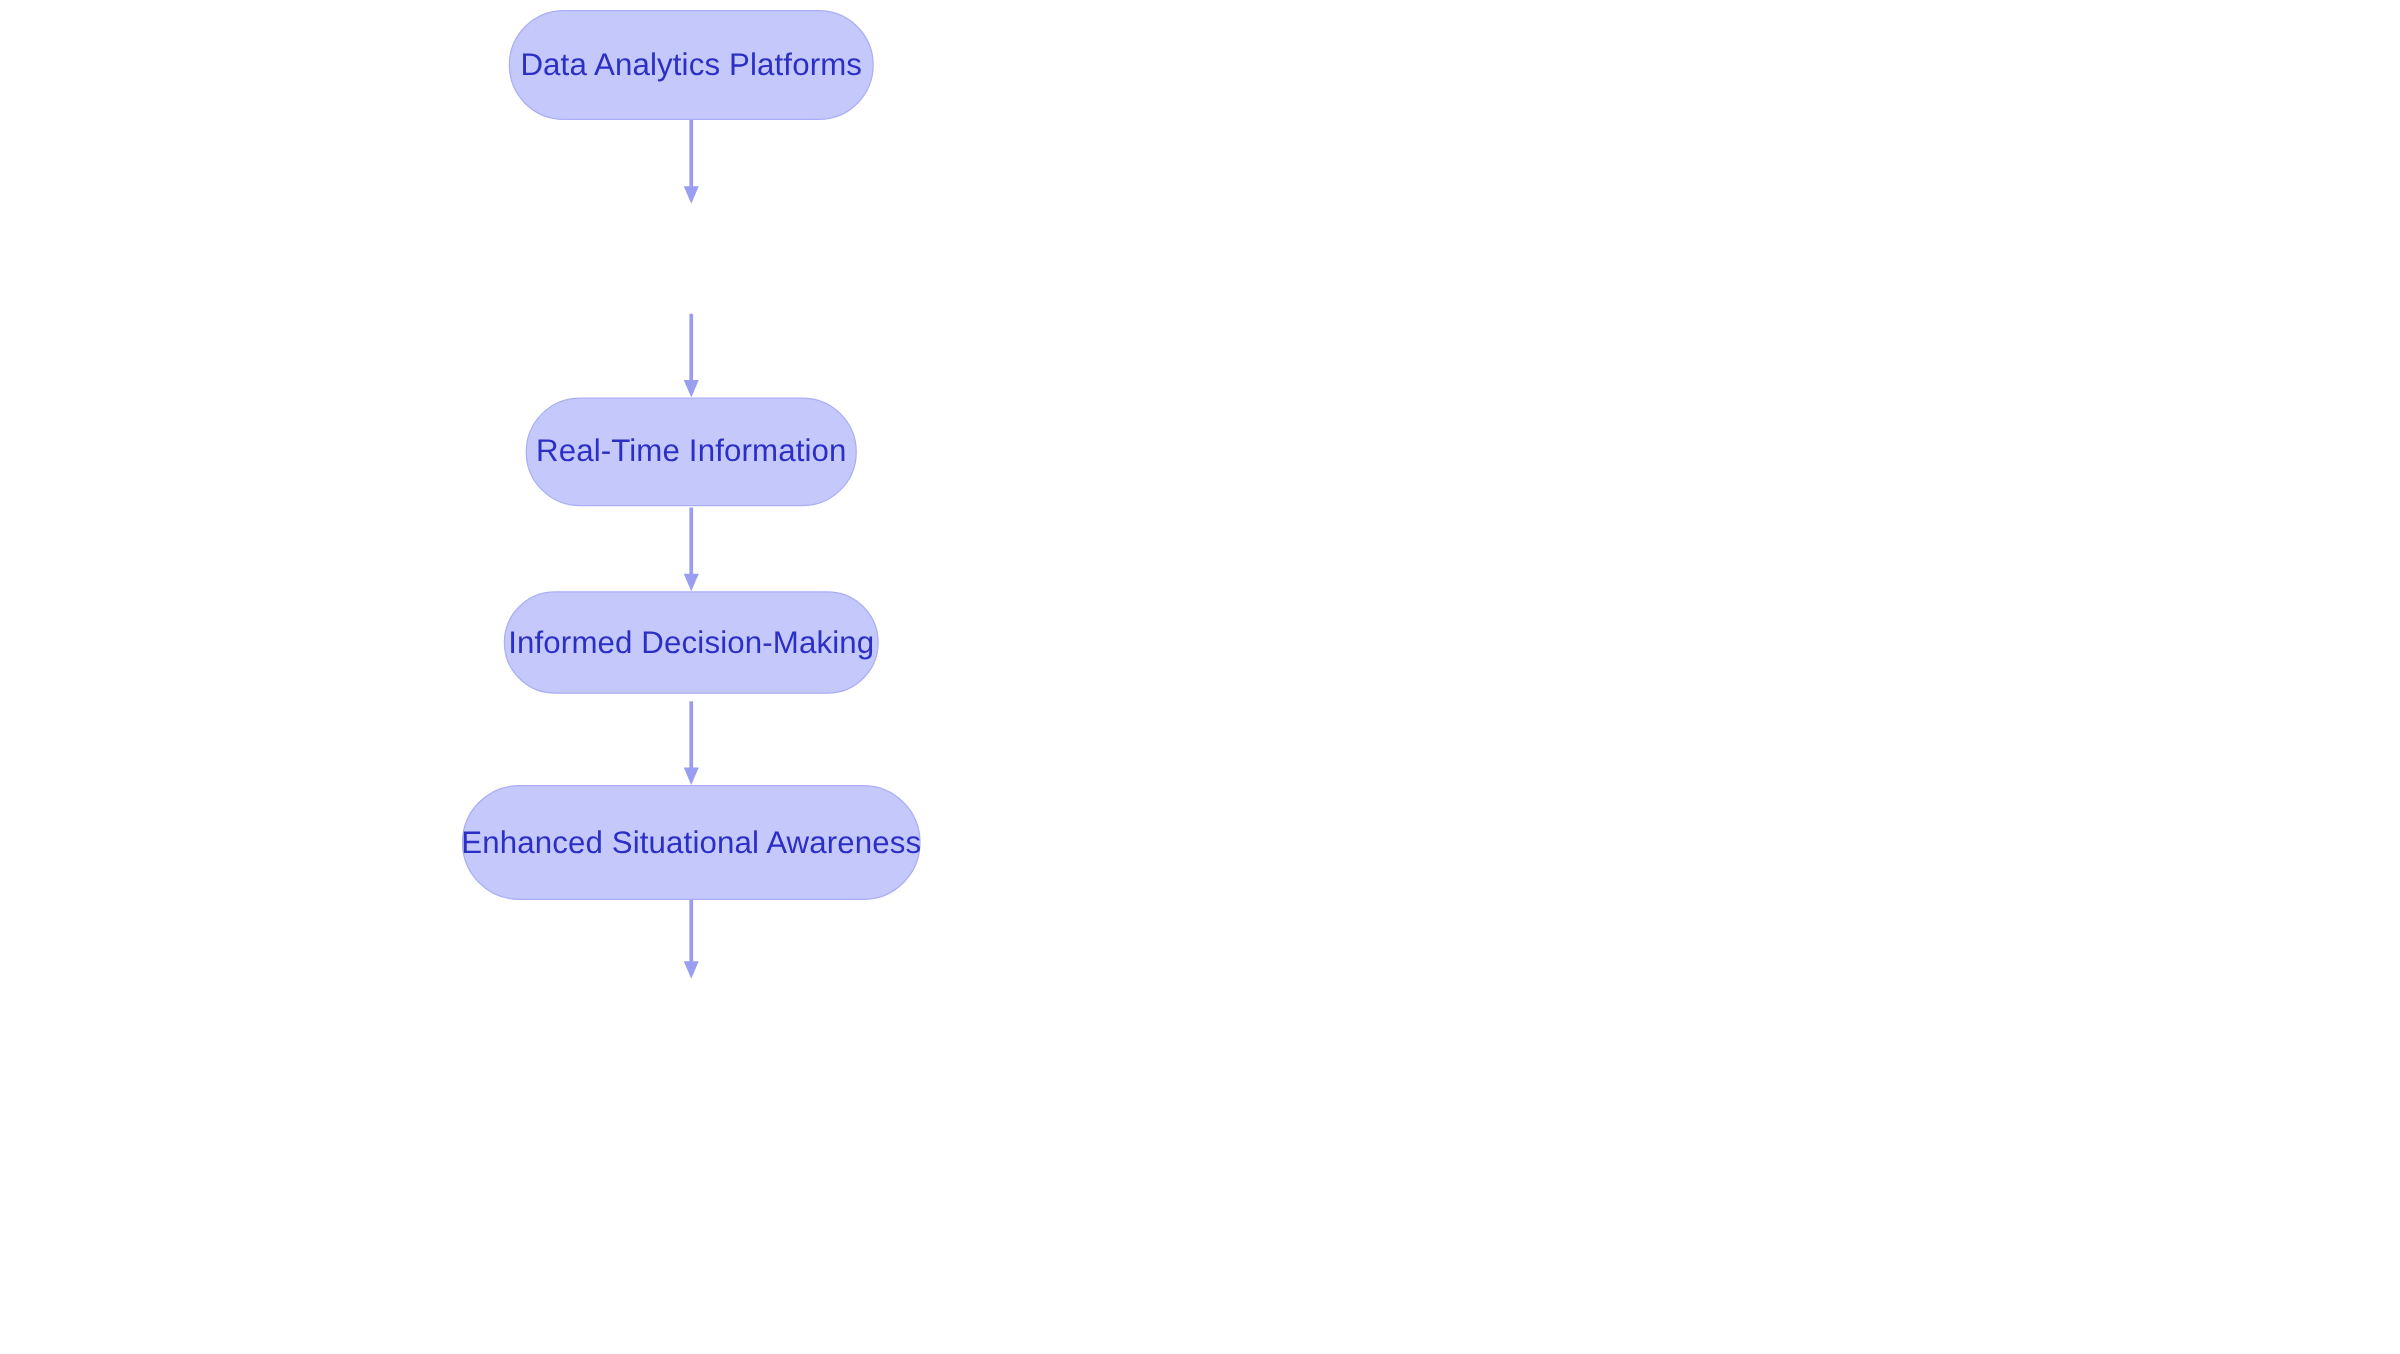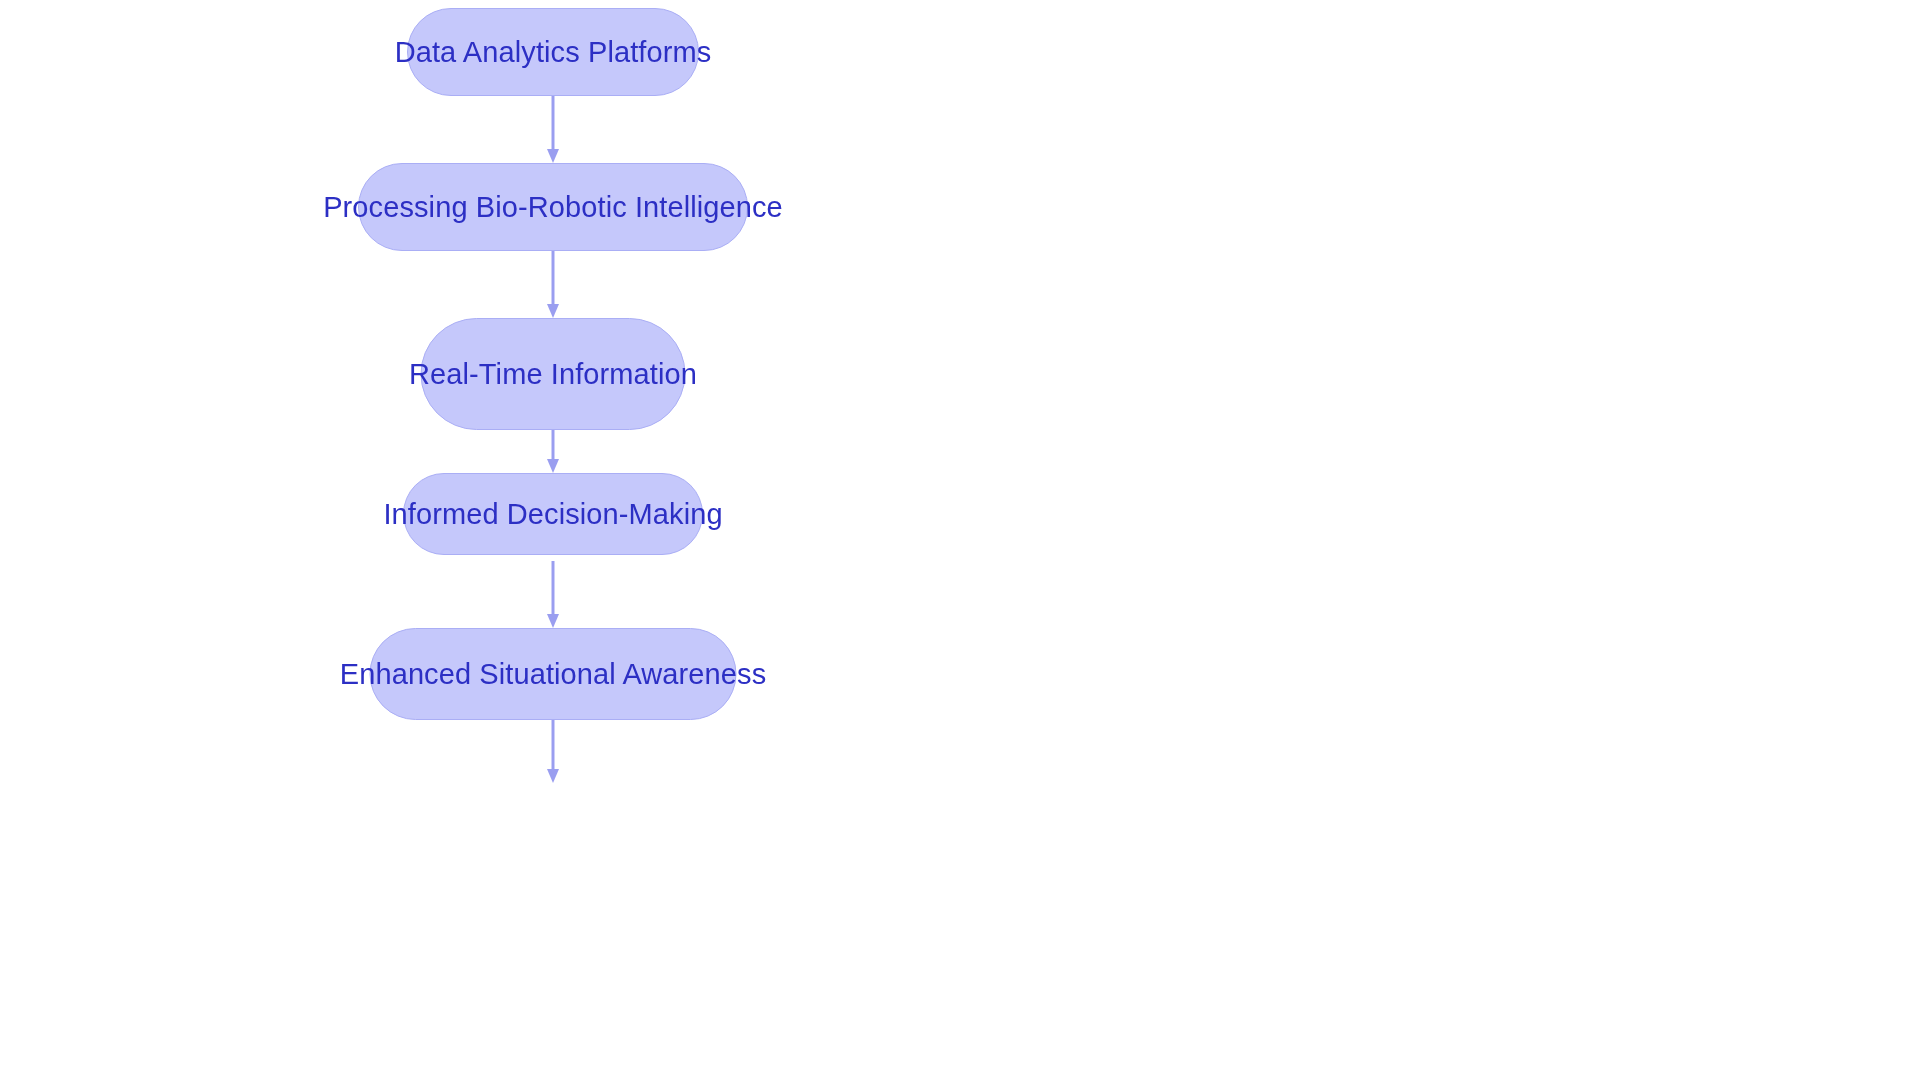--- a/index.html
+++ b/index.html
@@ -21,21 +21,21 @@
   .node {
     position: absolute;
     box-sizing: border-box;
     display: flex;
     align-items: center;
     justify-content: center;
     background: #c5c8fb;
     border: 1.5px solid #aaaef5;
     border-radius: 999px;
     color: #2c2fc4;
-    font-size: 29px;
+    font-size: 25px;
     font-family: "Liberation Sans", sans-serif;
     letter-spacing: 0.1px;
     white-space: nowrap;
     transform: translateX(-50%);
   }
 
   .edge {
     position: absolute;
     transform: translateX(-50%);
   }
@@ -82,25 +82,22 @@
     <svg width="20" height="67" viewBox="0 0 20 67">
       <line x1="10" y1="0" x2="10" y2="56" stroke="#9a9ef0" stroke-width="3"></line>
       <polygon points="10,67 4,53 16,53" fill="#9a9ef0"></polygon>
     </svg>
   </div>
 
   <div class="node" style="left:553px; top:8px; width:292px; height:88px;">
     <span>Data Analytics Platforms</span>
   </div>
 
-  <div class="node" style="left:553px; top:163px; width:390px; height:88px;">
-    <span>Processing Bio-Robotic Intelligence</span>
-  </div>
 
-  <div class="node" style="left:553px; top:318px; width:265px; height:112px;">
+  <div class="node" style="left:553px; top:318px; width:265px; height:87px;">
     <span>Real-Time Information</span>
   </div>
 
   <div class="node" style="left:553px; top:473px; width:300px; height:82px;">
     <span>Informed Decision-Making</span>
   </div>
 
   <div class="node" style="left:553px; top:628px; width:367px; height:92px;">
     <span>Enhanced Situational Awareness</span>
   </div>

